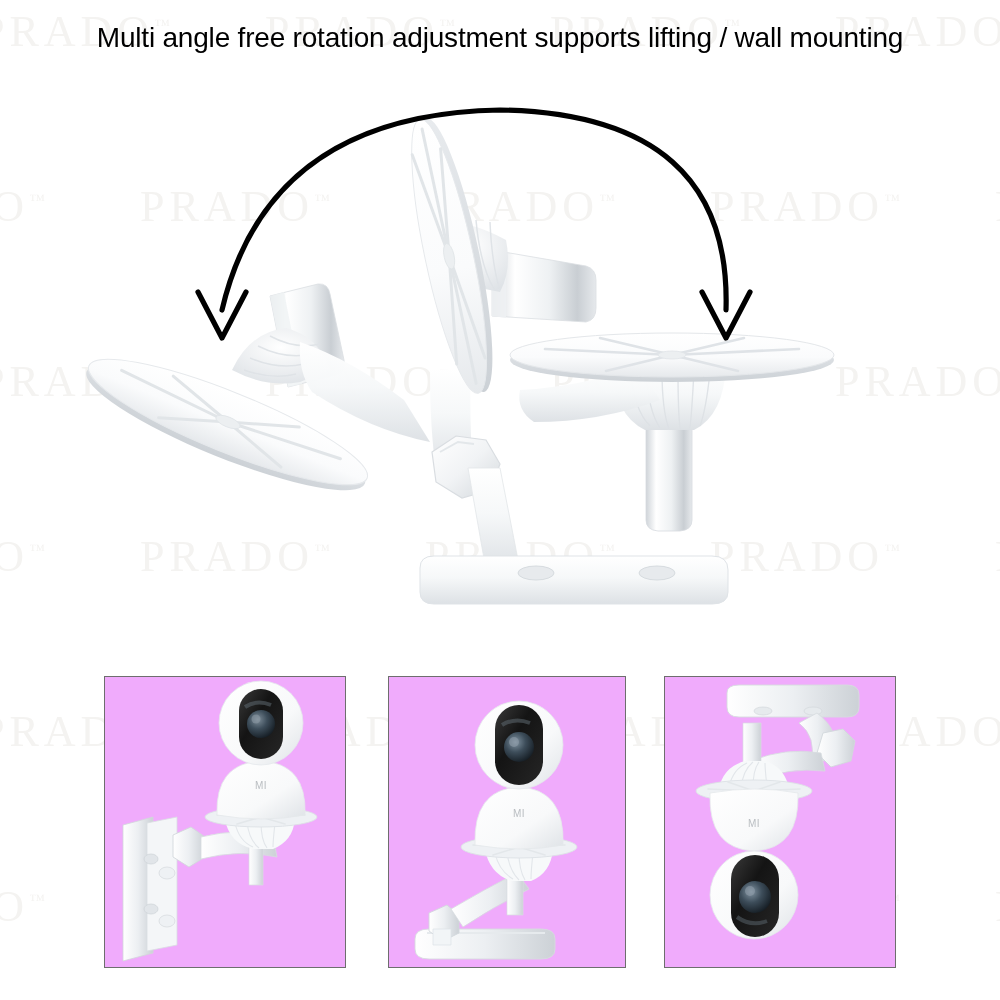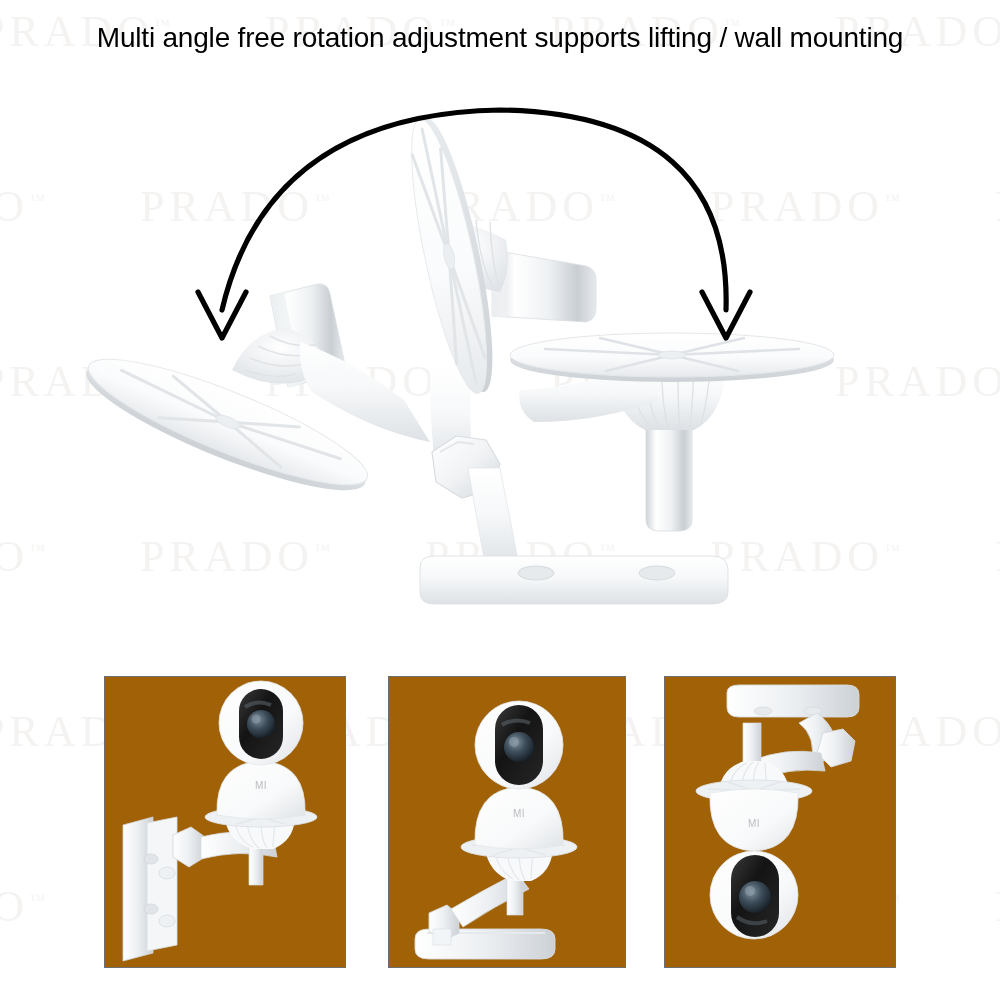--- a/index.html
+++ b/index.html
@@ -41,21 +41,21 @@
 
   
   .hero{position:absolute;left:0;top:70px;width:1000px;height:580px;z-index:4;}
   .hero svg{display:block;}
 
   
   .thumbs{position:absolute;left:0;top:676px;width:1000px;height:296px;z-index:5;}
   .panel{
     position:absolute;top:0;height:292px;
     border:1.4px solid #6e6e6e;
-    background:#a16207;
+    background:#f0abfc;
     box-sizing:border-box;
     overflow:hidden;
   }
   .panel.p0{left:104px;width:242px;}
   .panel.p1{left:388px;width:238px;}
   .panel.p2{left:664px;width:232px;}
   .panel svg{display:block;position:absolute;left:0;top:0;}
 </style>
 </head>
 <body>

